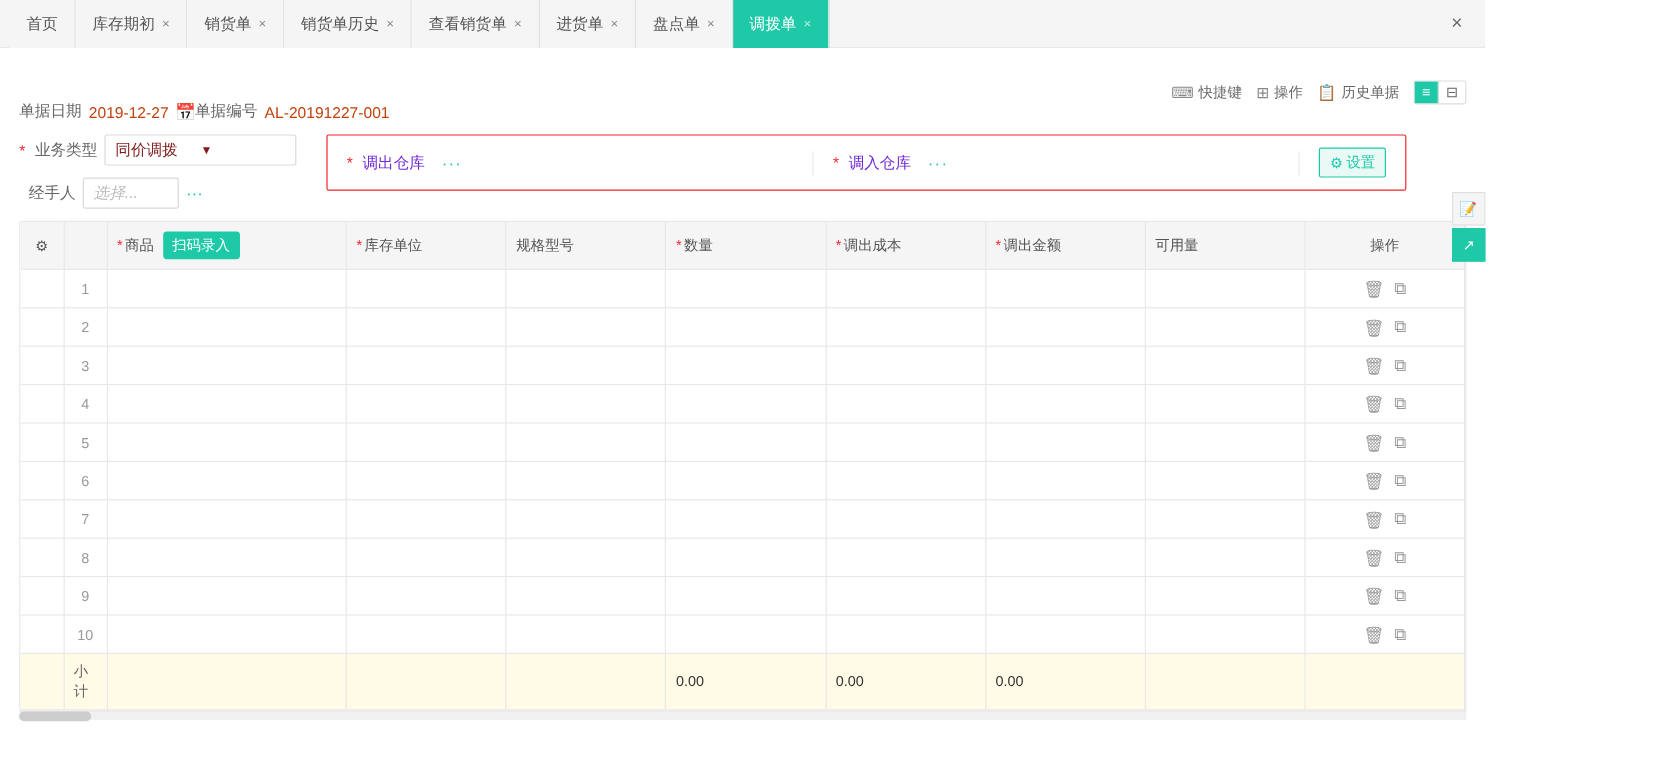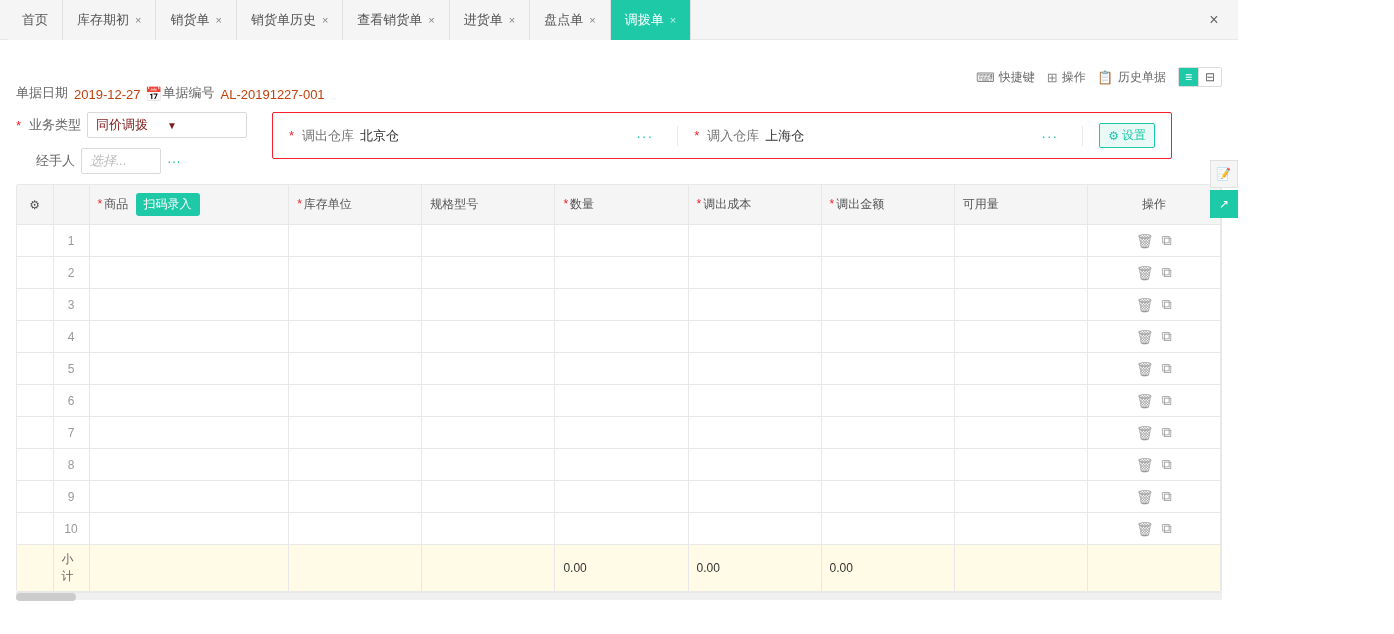--- a/index.html
+++ b/index.html
@@ -23,21 +23,21 @@
     }
     .tab-spacer { flex: 1; }
     .tab-close-all {
       width: 32px; height: 32px; display: flex; align-items: center; justify-content: center;
       cursor: pointer; color: #666; font-size: 16px;
     }
 
     
     .main-content { padding: 12px 16px; background: #fff; }
     .form-field {
-      display: flex; align-items: flex-end; gap: 6px; margin-top: 32px;
+      display: flex; align-items: center; gap: 6px; margin-top: 32px;
     }
     .form-label { color: #666; font-size: 13px; white-space: nowrap; }
     .form-value { color: #c2410c; font-size: 13px; }
     .date-icon {
       width: 16px; height: 16px; display: inline-flex; align-items: center; justify-content: center;
       color: #1ec9a8; cursor: pointer; font-size: 14px;
     }
 
     
     .action-bar {
@@ -61,21 +61,21 @@
     .view-toggle-btn.active { background: #1ec9a8; color: #fff; }
 
     
     .warehouse-section {
       border: 1.5px solid #f5222d; border-radius: 2px; padding: 10px 16px;
       display: flex; align-items: center; gap: 0; margin-bottom: 12px; width: 900px;
     }
     .warehouse-field {
       display: flex; align-items: center; gap: 6px; flex: 1;
     }
-    .warehouse-label { color: #737373; font-size: 13px; white-space: nowrap; }
+    .warehouse-label { color: #6d28d9; font-size: 13px; white-space: nowrap; }
     .required-star { color: #f5222d; margin-right: 2px; }
     .warehouse-value { color: #333; font-size: 13px; flex: 1; }
     .more-btn { color: #1ec9a8; cursor: pointer; font-size: 14px; letter-spacing: 1px; padding: 0 8px; }
     .warehouse-divider { width: 1px; background: #e8e8e8; height: 20px; margin: 0 16px; }
     .select-field {
       display: flex; align-items: center; gap: 6px;
     }
     .select-wrapper {
       display: flex; align-items: center; border: 1px solid #d9d9d9; border-radius: 2px;
       padding: 3px 8px; min-width: 160px; cursor: pointer; background: #fff;
@@ -221,38 +221,36 @@
       <div style="display:flex; flex-direction:column; gap:10px; min-width:240px;">
         <div class="select-field">
           <span class="required-star">*</span>
           <span class="form-label">业务类型</span>
           <div class="select-wrapper">
             <span>同价调拨</span>
             <span class="select-arrow">▼</span>
           </div>
         </div>
         <div class="person-field">
-          <span class="form-label" style="margin-left:20px;">经手人</span>
+          <span class="form-label" style="margin-left:8px;">经手人</span>
           <span class="person-placeholder" style="border:1px solid #d9d9d9; padding:3px 8px; min-width:80px; color:#bbb; border-radius:2px; background:#fff;">选择...</span>
           <span class="person-more">···</span>
         </div>
       </div>
 
       <div class="warehouse-section">
         <div class="warehouse-field">
           <span class="required-star">*</span>
           <span class="warehouse-label">调出仓库</span>
-          <span class="warehouse-value">北京仓</span>
           <span class="more-btn">···</span>
         </div>
         <div class="warehouse-divider"></div>
         <div class="warehouse-field">
           <span class="required-star">*</span>
           <span class="warehouse-label">调入仓库</span>
-          <span class="warehouse-value">上海仓</span>
           <span class="more-btn">···</span>
         </div>
         <div class="warehouse-divider"></div>
         <div class="setting-btn">
           <span>⚙</span>
           <span>设置</span>
         </div>
       </div>
     </div>
 

